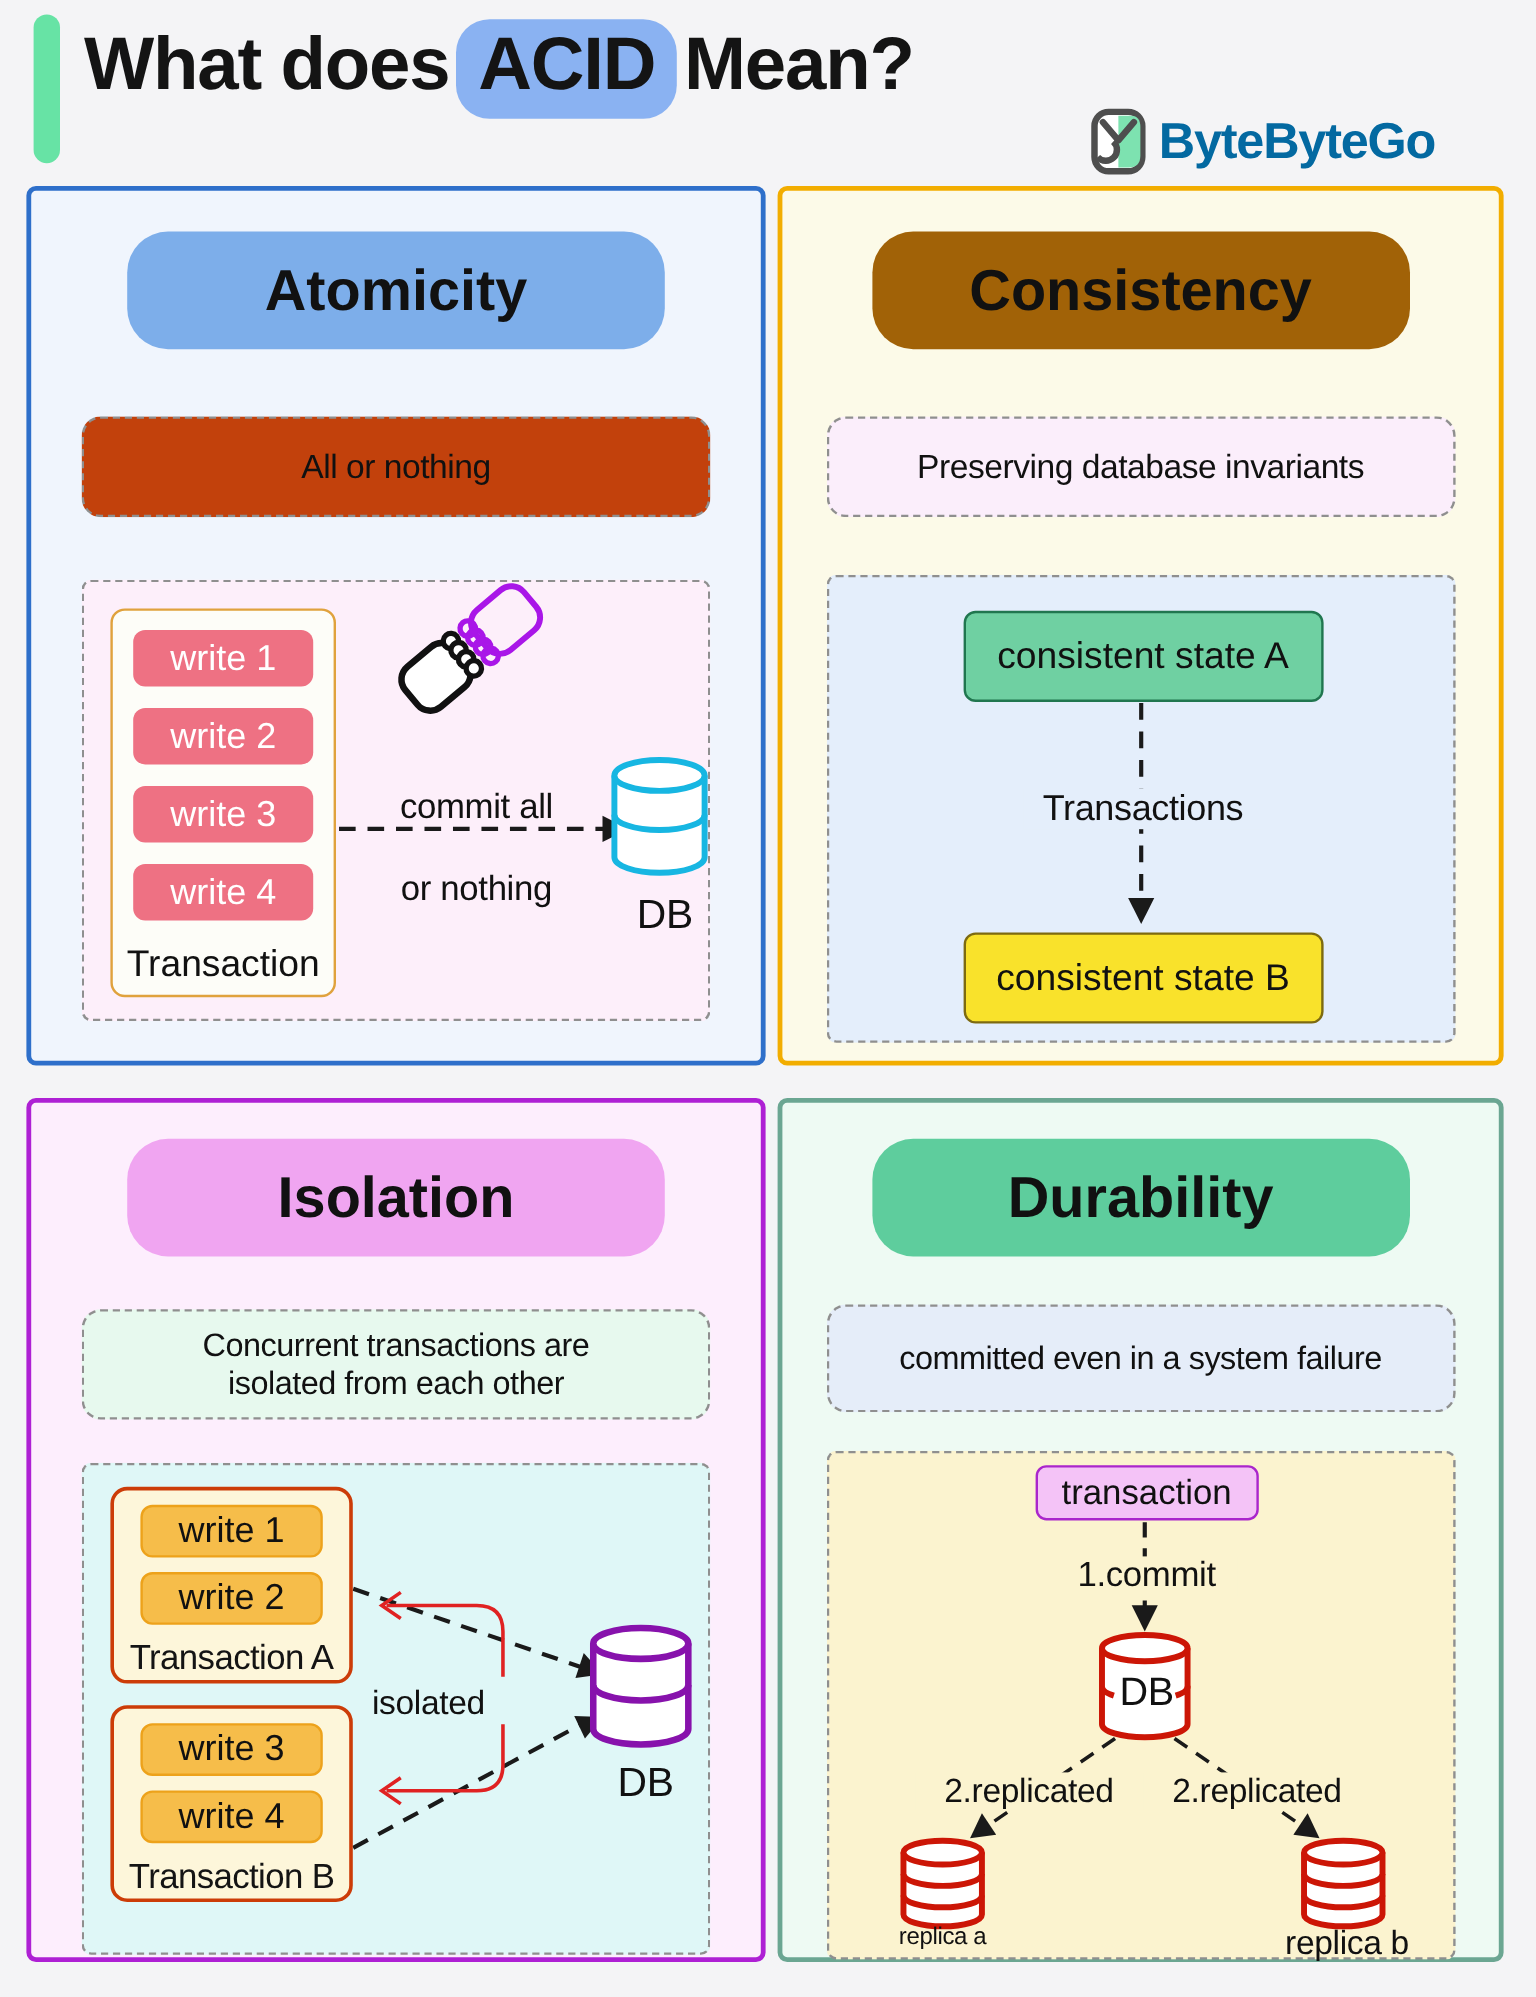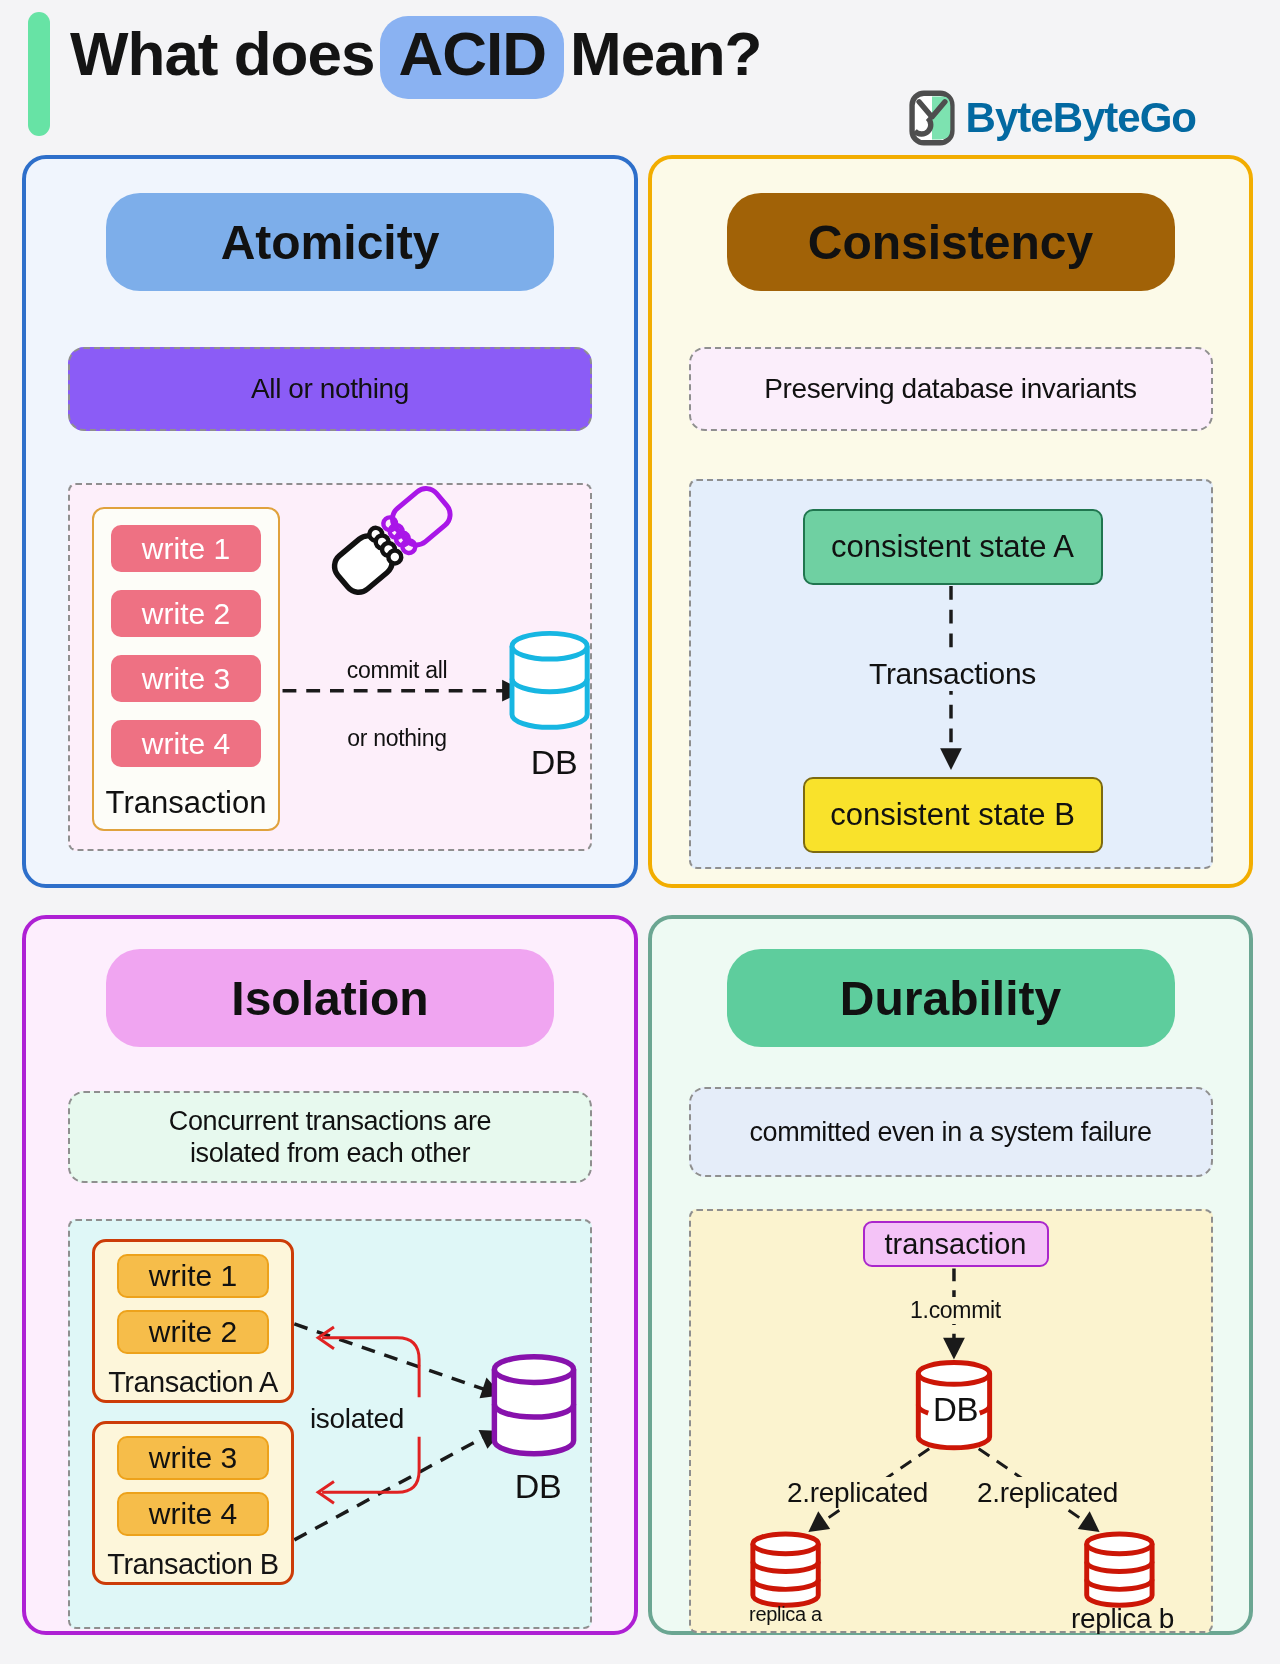--- a/index.html
+++ b/index.html
@@ -22,52 +22,52 @@
   .title .hl::after { content:""; position:absolute; right:-6px; bottom:-8px; width:46px; height:46px;
     background:#8ab2f2; border-radius:50%; z-index:-1; }
   .title .hl span { position:relative; z-index:1; }
   .logo { position:absolute; top:90px; right:84px; display:flex; align-items:center; gap:10px; }
   .logo-text { font-size:42px; font-weight:bold; color:#0369a1; letter-spacing:-1px; }
 
   
   .grid { position:absolute; left:22px; top:155px;
     display:grid; grid-template-columns:616px 605px; grid-template-rows:733px 720px;
     column-gap:10px; row-gap:27px; }
-  .panel { position:relative; border:4px solid; border-radius:24px; }
+  .panel { position:relative; border:4px solid; border-radius:8px; }
   .panel.atomicity   { border-color:#2e6fca; background:#f0f5fd; }
   .panel.consistency { border-color:#f2ad00; background:#fcfae8; }
   .panel.isolation   { border-color:#ae20d4; background:#fdeefd; }
   .panel.durability  { border-color:#6ba692; background:#eefaf3; }
 
   .panel-title { margin:34px auto 0; width:448px; height:98px; border-radius:34px;
     display:flex; align-items:center; justify-content:center;
     font-size:48px; font-weight:bold; color:#111; }
   .atomicity   .panel-title { background:#7daeea; }
   .consistency .panel-title { background:#a16207; }
   .isolation   .panel-title { background:#f0a5f1; margin-top:30px; }
   .durability  .panel-title { background:#5ecd9d; margin-top:30px; }
 
   .caption { margin:56px auto 0; width:524px; min-height:84px;
     border:2px dashed #8f8f8f; border-radius:16px;
     display:flex; flex-direction:column; align-items:center; justify-content:center;
     font-size:28px; letter-spacing:-0.4px; text-align:center; line-height:1.2; color:#111; }
-  .atomicity   .caption { background:#8b5cf6;text-align:right; }
+  .atomicity   .caption { background:#c2410c;text-align:right; }
   .consistency .caption { background:#fbeefb; }
   .isolation   .caption { background:#e7f9ee; margin-top:44px; min-height:92px; font-size:27px; }
   .durability  .caption { background:#e5edf9; margin-top:40px; min-height:90px; font-size:27px; }
 
   .diagram { position:relative; margin:52px auto 0; width:524px;
     border:2px dashed #8f8f8f; border-radius:8px; }
   .atomicity   .diagram { height:368px; background:#fdeffa; }
   .consistency .diagram { height:390px; background:#e4eefb; margin-top:48px; }
   .isolation   .diagram { height:410px; background:#dff7f7; margin-top:36px; }
   .durability  .diagram { height:424px; background:#fbf3cf; margin-top:32px; }
 
   .overlay { position:absolute; inset:0; width:100%; height:100%; }
-  .lbl { position:absolute; text-align:center; font-size:23px; color:#111; letter-spacing:-0.3px; }
+  .lbl { position:absolute; text-align:center; font-size:29px; color:#111; letter-spacing:-0.3px; }
 
   
   .txn-box { position:absolute; left:22px; top:22px; width:188px; height:324px;
     background:#fdfdf8; border:2px solid #e0a23d; border-radius:12px;
     display:flex; flex-direction:column; align-items:center; padding-top:16px; gap:18px; }
   .write-pill { width:150px; height:47px; border-radius:10px; flex:0 0 auto;
     display:flex; align-items:center; justify-content:center; font-size:30px; }
   .atomicity .write-pill { background:#ee7183; color:#ffffff; }
   .txn-box .txn-label { margin-top:auto; margin-bottom:10px; font-size:31px; color:#111; gap:0; }
 

